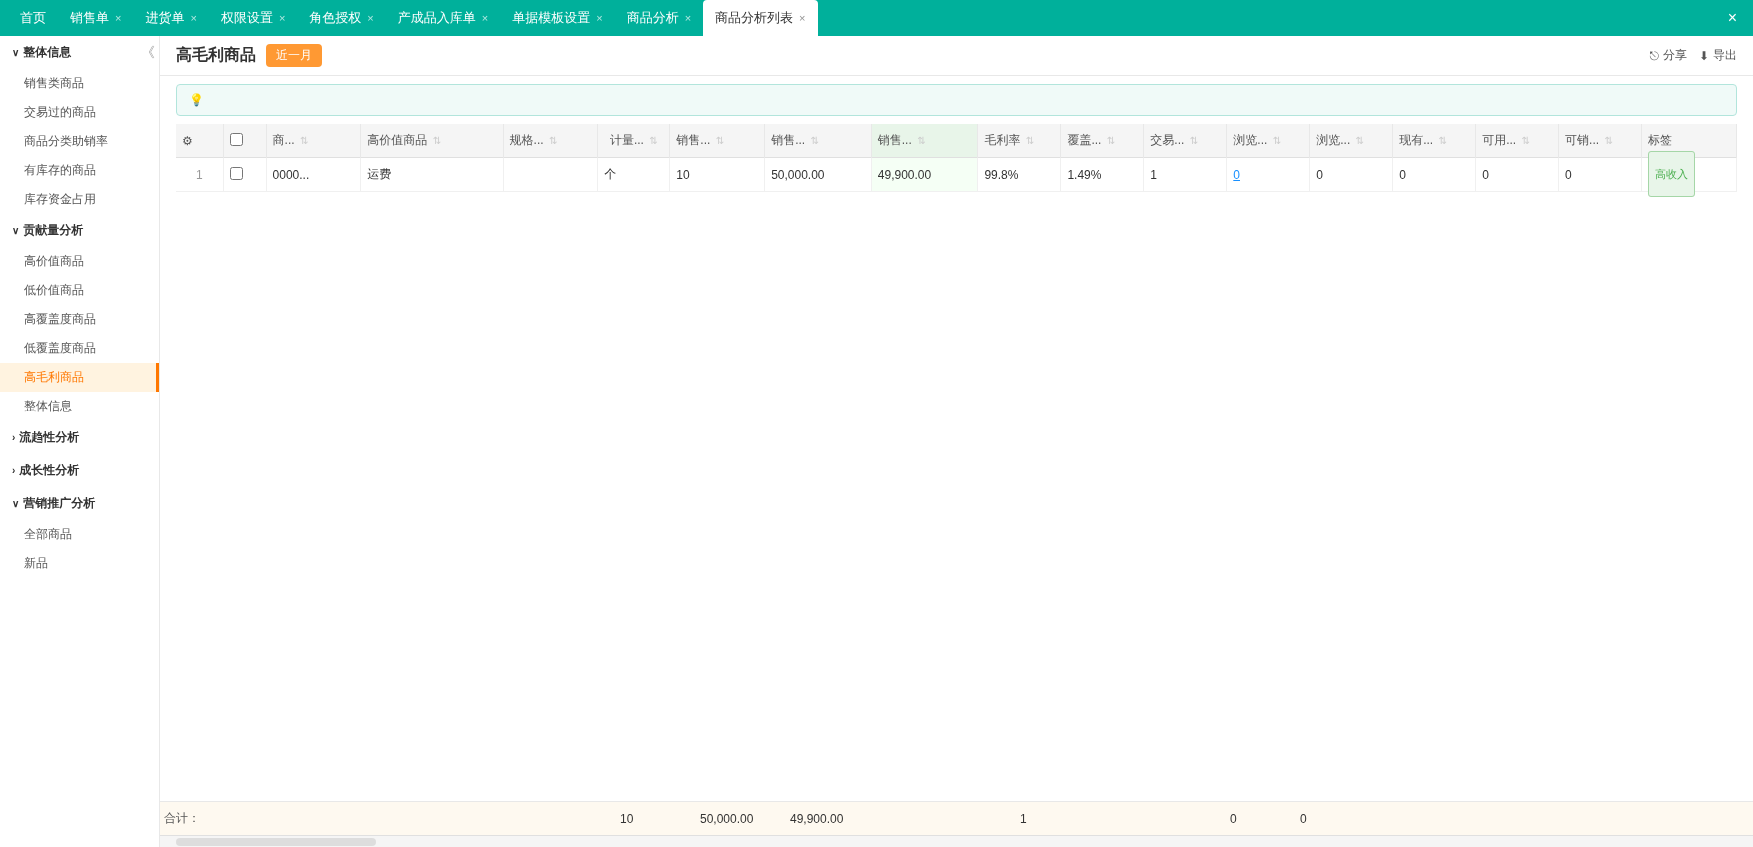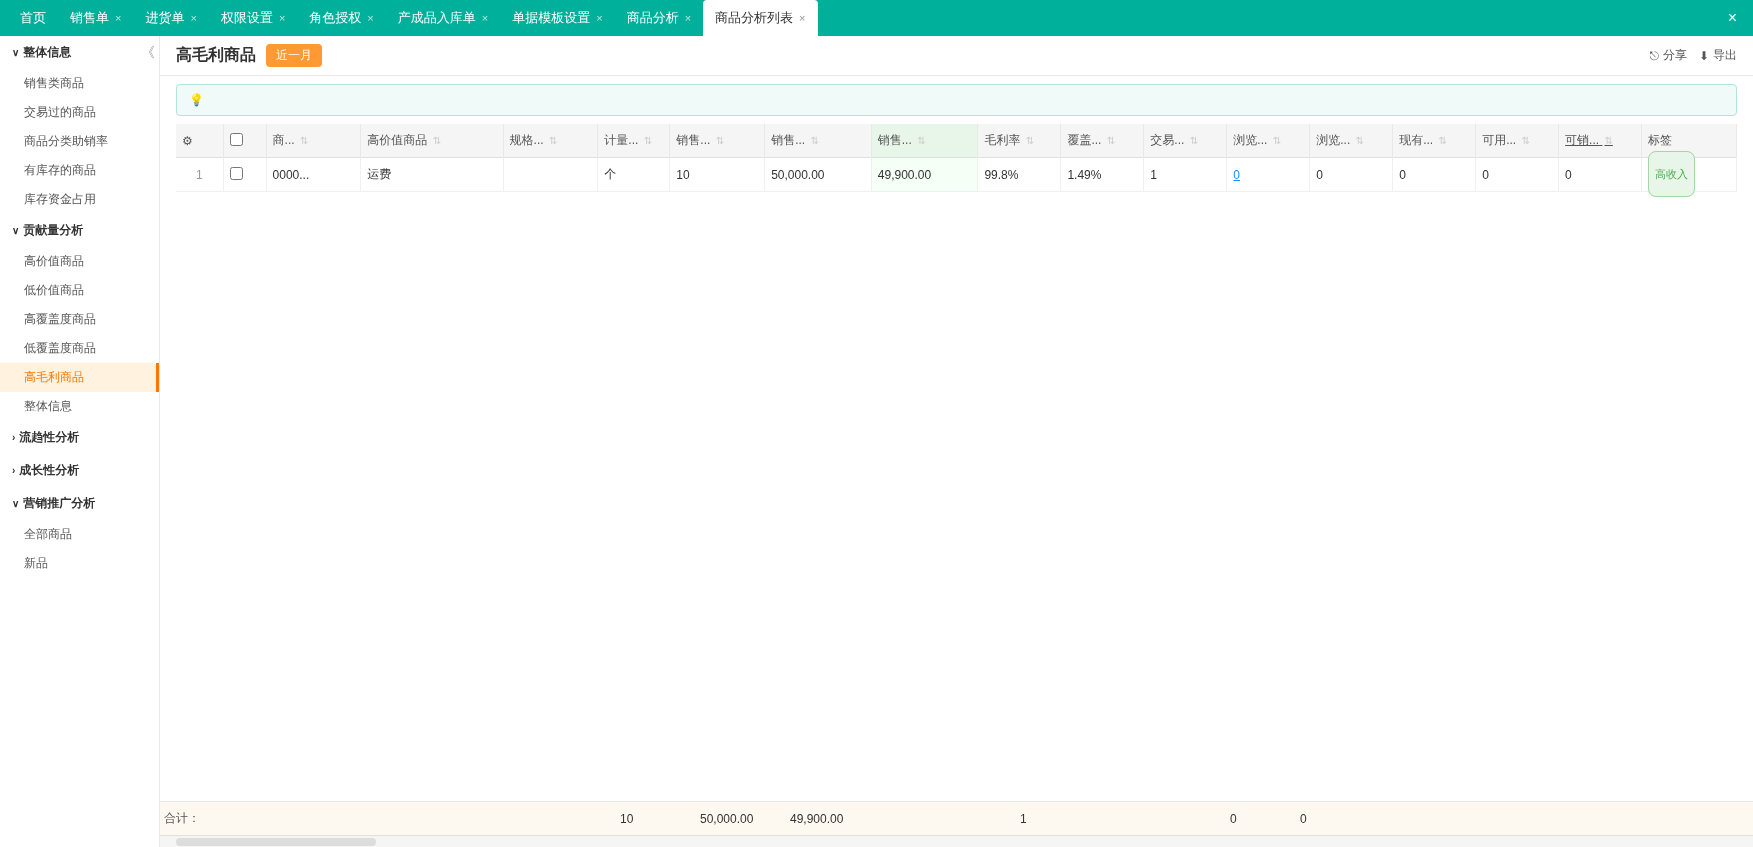--- a/index.html
+++ b/index.html
@@ -200,21 +200,21 @@
     table tbody td {
       padding: 8px 6px;
       color: #333;
       white-space: nowrap;
       border-right: 1px solid #f0f0f0;
     }
     .tag-high-income {
       background: #e8f5e9;
       color: #4caf50;
       border: 1px solid #a5d6a7;
-      border-radius: 8px;
+      border-radius: 3px;
       padding: 16px 6px;
       font-size: 11px;
     }
     .link-cell { color: #1890ff; text-decoration: underline; cursor: pointer; }
 
     
     .table-footer {
       background: #fef9f0;
       border-top: 1px solid #e8e8e8;
       padding: 8px 4px;
@@ -387,21 +387,21 @@
                 <span class="sort-icon">⇅</span>
               </th>
               <th style="width:120px;">
                 <span>高价值商品</span>
                 <span class="sort-icon">⇅</span>
               </th>
               <th style="width:80px;">
                 <span>规格...</span>
                 <span class="sort-icon">⇅</span>
               </th>
-              <th style="width:60px;">
+              <th style="width:60px;text-align:center;">
                 <span>计量...</span>
                 <span class="sort-icon">⇅</span>
               </th>
               <th style="width:80px;">
                 <span>销售...</span>
                 <span class="sort-icon">⇅</span>
               </th>
               <th style="width:90px;">
                 <span>销售...</span>
                 <span class="sort-icon">⇅</span>
@@ -431,21 +431,21 @@
                 <span class="sort-icon">⇅</span>
               </th>
               <th style="width:70px;">
                 <span>现有...</span>
                 <span class="sort-icon">⇅</span>
               </th>
               <th style="width:70px;">
                 <span>可用...</span>
                 <span class="sort-icon">⇅</span>
               </th>
-              <th style="width:70px;text-decoration:underline;">
+              <th style="width:70px;">
                 <span>可销...</span>
                 <span class="sort-icon">⇅</span>
               </th>
               <th style="width:80px;">
                 <span>标签</span>
               </th>
             </tr>
           </thead>
           <tbody>
             <tr class="table-row">

